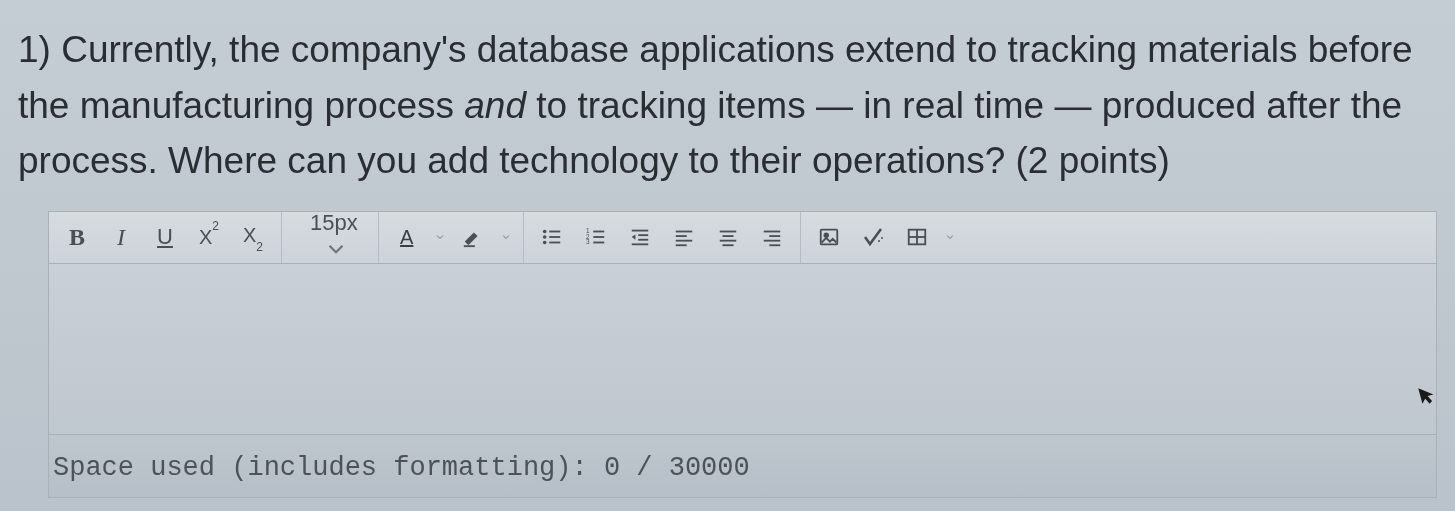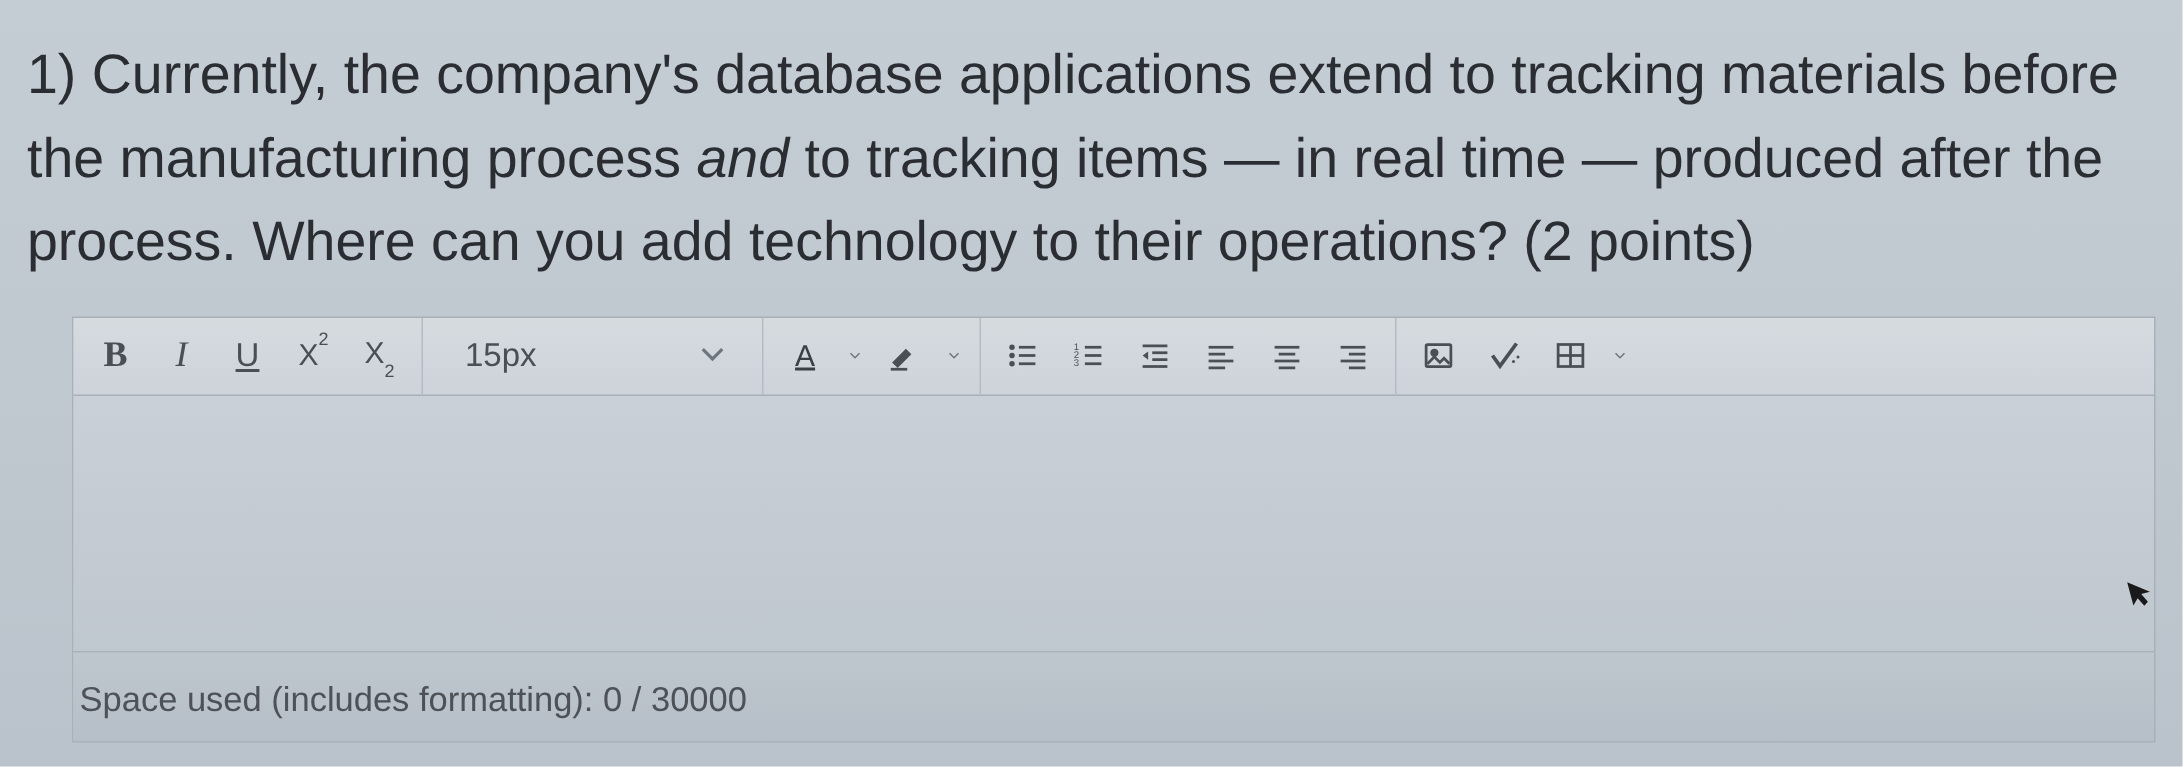--- a/index.html
+++ b/index.html
@@ -46,38 +46,39 @@
     font-size: 22px;
     cursor: pointer;
     user-select: none;
   }
   .font-size-box {
     display: flex;
     align-items: center;
     padding: 0 14px 0 22px;
     font-size: 22px;
     color: #4a4f55;
-    gap: 100px;
+    flex-direction: column;
   }
   .caret {
     font-size: 14px;
     color: #6f767d;
     margin-left: 4px;
   }
   .icon-svg { width: 26px; height: 26px; }
   .editor-body {
     height: 170px;
     background: linear-gradient(180deg, #c9d0d7 0%, #bfc7cf 100%);
   }
   .status {
     padding: 18px 0 14px 4px;
-    font-size: 23px;
+    font-size: 27px;
     color: #4c5258;
     border-top: 1px solid #a8b0b8;
     background: linear-gradient(180deg, #bec6ce 0%, #b6bec7 100%);
+    font-family: Liberation Mono, monospace;
   }
   .bold-b { font-weight: 700; font-family: Georgia, serif; font-size: 24px;}
   .italic-i { font-style: italic; font-family: Georgia, serif; font-size: 24px;}
   .under-u { text-decoration: underline; font-family: Arial; font-size: 22px;}
   .sup-x { font-family: Arial; font-size: 20px; position:relative;}
   .sup-x sup { font-size: 12px; position:relative; top:-6px;}
   .sub-x { font-family: Arial; font-size: 20px;}
   .sub-x sub { font-size: 12px; position:relative; bottom:-4px;}
   .fontcolor-a { position:relative; display:inline-block; }
   .fontcolor-a .letter { font-size:20px; font-weight:500; color:#3a3f44; text-decoration: underline; text-decoration-thickness:2px;}

